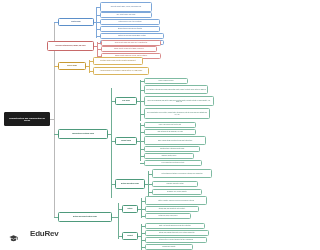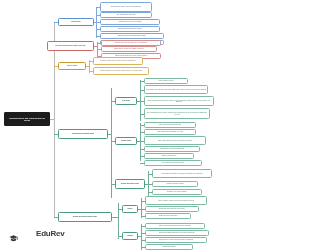--- a/index.html
+++ b/index.html
@@ -37,21 +37,21 @@
   .s-green {border-color:#7fbba2;color:#35705a;}
 
   .l-blue{background:#7da7d9;}
   .l-red{background:#d98b8b;}
   .l-amber{background:#d9b45c;}
   .l-green{background:#6fae94;}
   .l-trunk{background:#b9b9b9;}
 
   
   #brand{position:absolute;left:9px;top:229px;display:flex;
-         align-items:center;gap:18px;}
+         align-items:center;gap:12px;}
   #brand .cap{width:9px;height:9px;position:relative;}
   #brand .word{font-size:8px;font-weight:bold;color:#3a3a3a;
                letter-spacing:-0.2px;}
 </style>
 </head>
 <body>
 
 <div id="canvas">
 
   <div class="node" id="root" style="left:4px;top:112px;width:46px;height:14px;">Characteristics and Classification of Solids</div>

